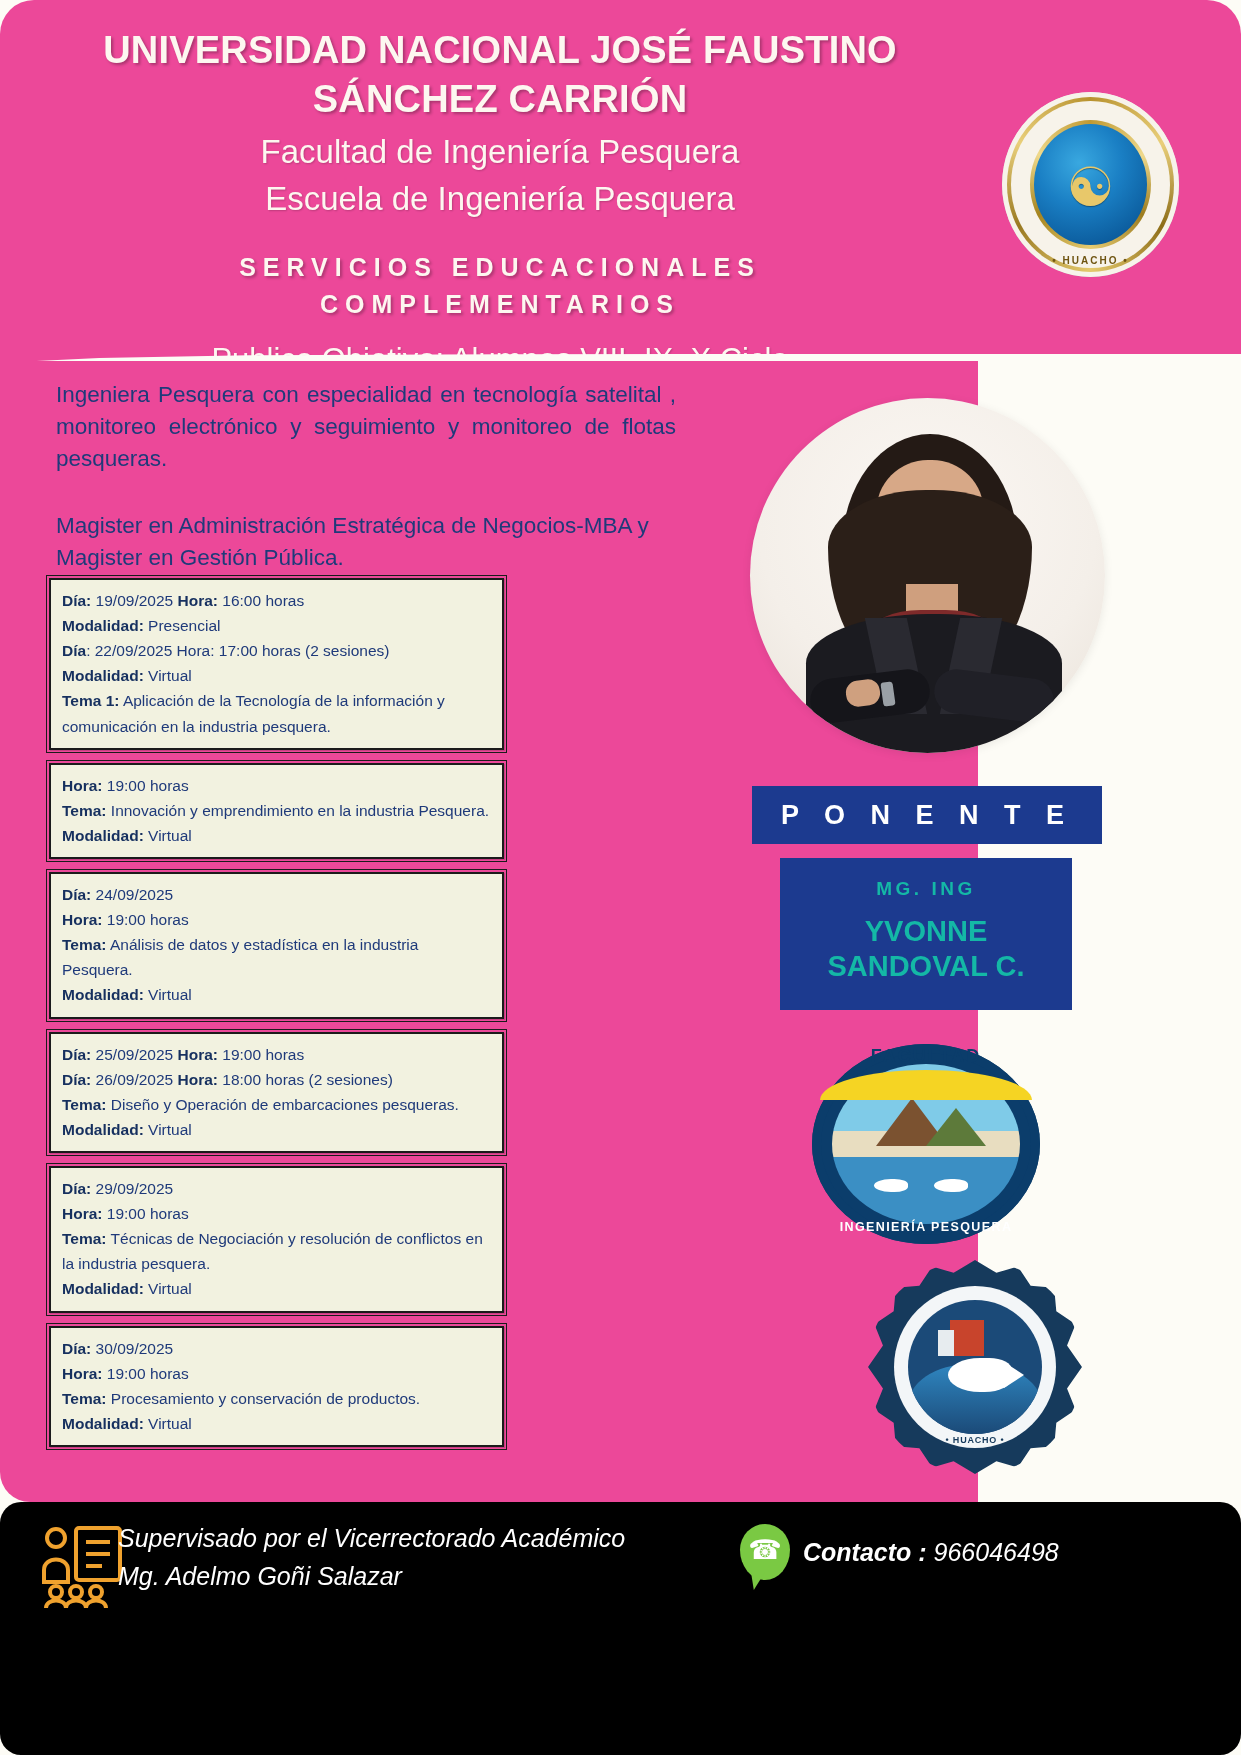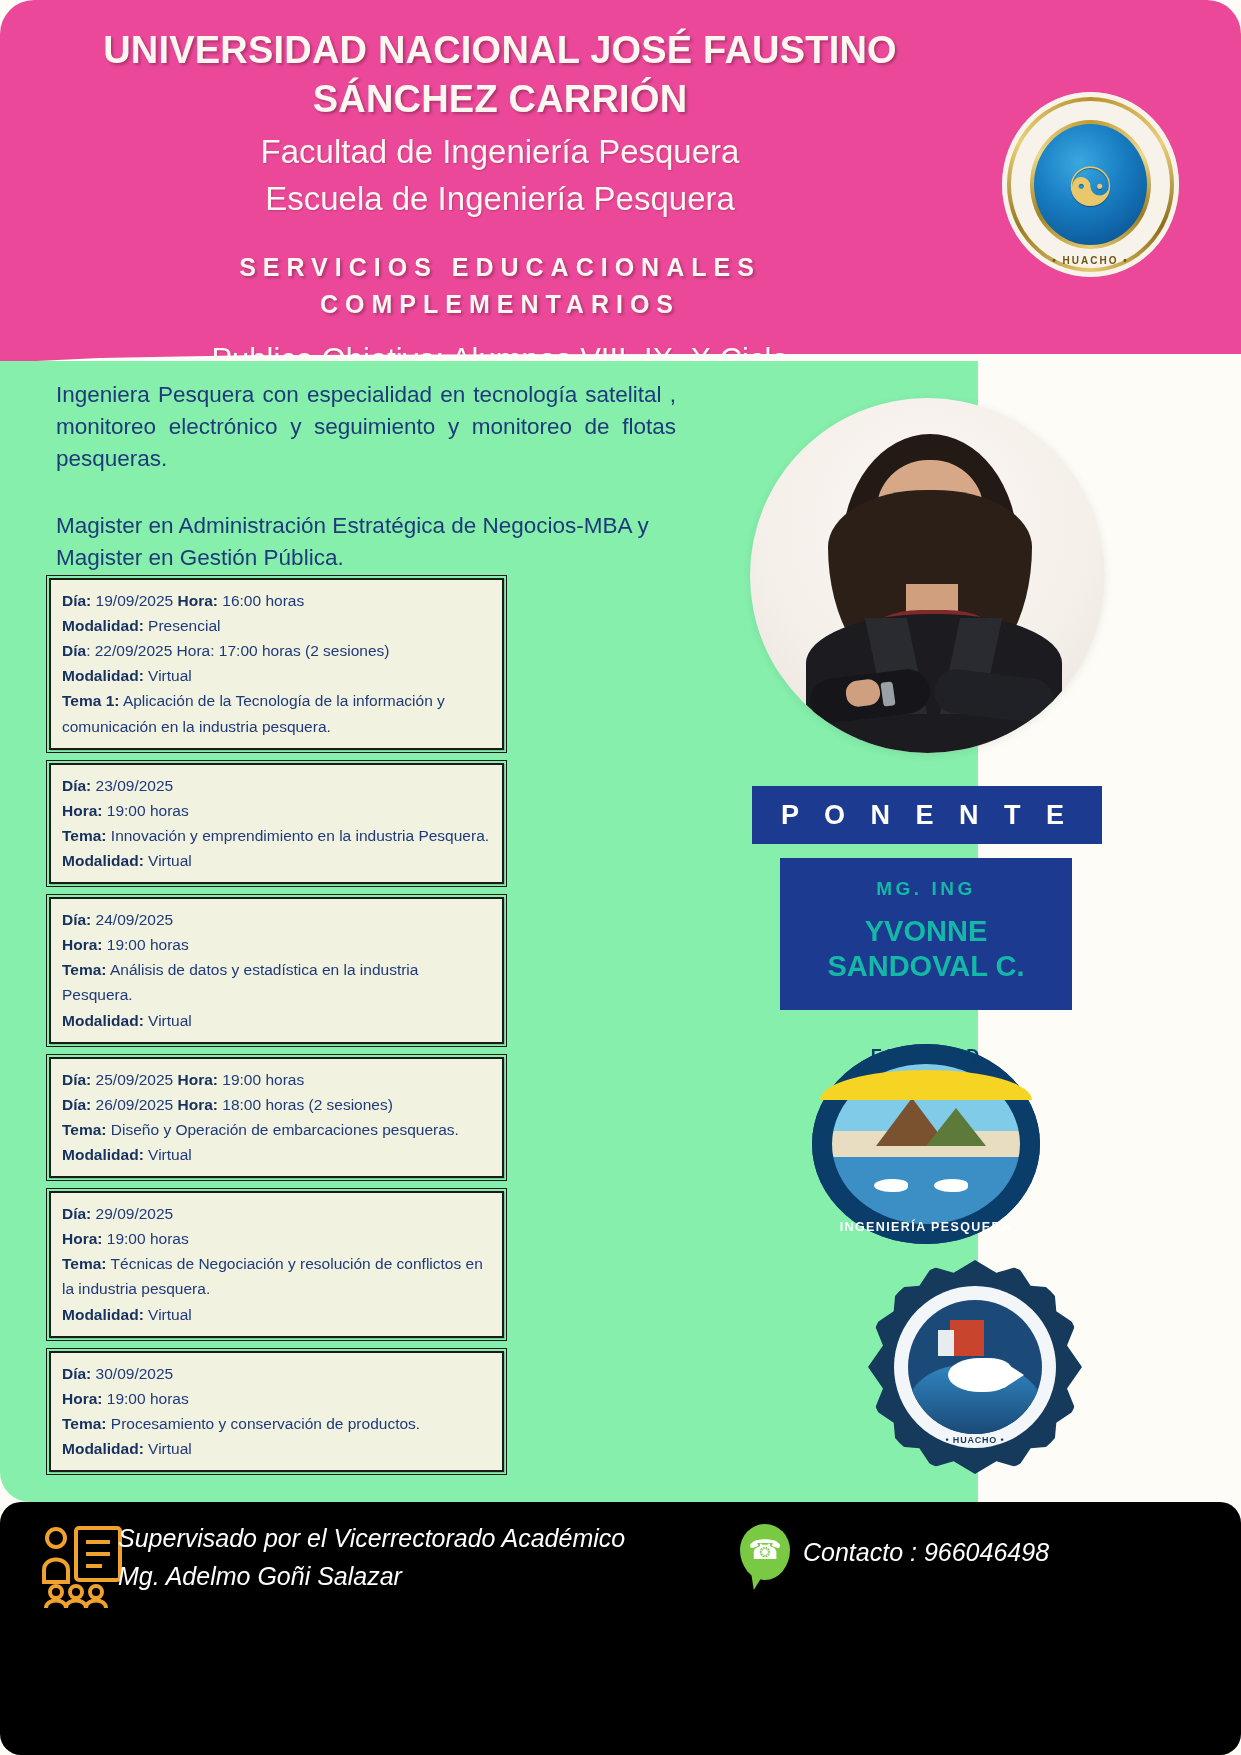--- a/index.html
+++ b/index.html
@@ -109,21 +109,21 @@
   .wave {
     position:absolute; left:0; top:354px; width:1241px; height:22px;
     background:#fdfcf6;
     clip-path: polygon(0 40%, 8% 18%, 20% 6%, 35% 2%, 55% 0, 78% 0, 100% 0, 100% 100%, 0 100%);
   }
 
   
   .left-panel {
     position:absolute; left:0; top:361px;
     width:978px; height:1141px;
-    background:#86efac;
+    background:#ec4899;
     border-bottom-left-radius: 30px;
   }
   .intro {
     position:absolute; left:56px; top:18px; width:620px;
     color:#1f3a7a;
     font-size:22.5px;
     line-height:1.43;
     text-align:justify;
   }
   .intro p + p { margin-top: 34px; }
@@ -367,21 +367,21 @@
     width:14px; height:18px; background:#7ac943;
     clip-path: polygon(0 0, 100% 0, 20% 100%);
   }
   .wa-glyph {
     position:absolute; left:50%; top:46%; transform:translate(-50%,-50%);
     color:#fff; font-size:27px; line-height:1;
   }
   .contacto-txt {
     color:#fff; font-style:italic; font-size:25px;
   }
-  .contacto-txt b { font-weight:normal; }
+  .contacto-txt b { font-weight:bold; }
 </style>
 </head>
 <body>
 
 <div class="poster">
 
   <div class="header">
     <div class="header-inner">
       <div class="uni-name">
         <div>UNIVERSIDAD NACIONAL JOSÉ FAUSTINO</div>
@@ -417,21 +417,20 @@
 
     <div class="boxes" id="boxes">
         <div class="sbox">
           <div class="ln"><b>Día:</b><span> 19/09/2025  </span><b>Hora:</b><span> 16:00 horas</span></div>
           <div class="ln"><b>Modalidad:</b><span> Presencial</span></div>
           <div class="ln"><b>Día</b><span>: 22/09/2025  Hora: 17:00 horas (2 sesiones)</span></div>
           <div class="ln"><b>Modalidad:</b><span> Virtual</span></div>
           <div class="ln"><b>Tema 1:</b><span> Aplicación de la Tecnología de la información y comunicación en la industria pesquera.</span></div>
         </div>
         <div class="sbox">
-          <div class="ln"><b>Día:</b><span> 23/09/2025</span></div>
           <div class="ln"><b>Hora:</b><span> 19:00 horas</span></div>
           <div class="ln"><b>Tema:</b><span> Innovación y emprendimiento en la industria Pesquera.</span></div>
           <div class="ln"><b>Modalidad:</b><span> Virtual</span></div>
         </div>
         <div class="sbox">
           <div class="ln"><b>Día:</b><span> 24/09/2025</span></div>
           <div class="ln"><b>Hora:</b><span> 19:00 horas</span></div>
           <div class="ln"><b>Tema:</b><span> Análisis de datos y estadística en la industria Pesquera.</span></div>
           <div class="ln"><b>Modalidad:</b><span> Virtual</span></div>
         </div>

